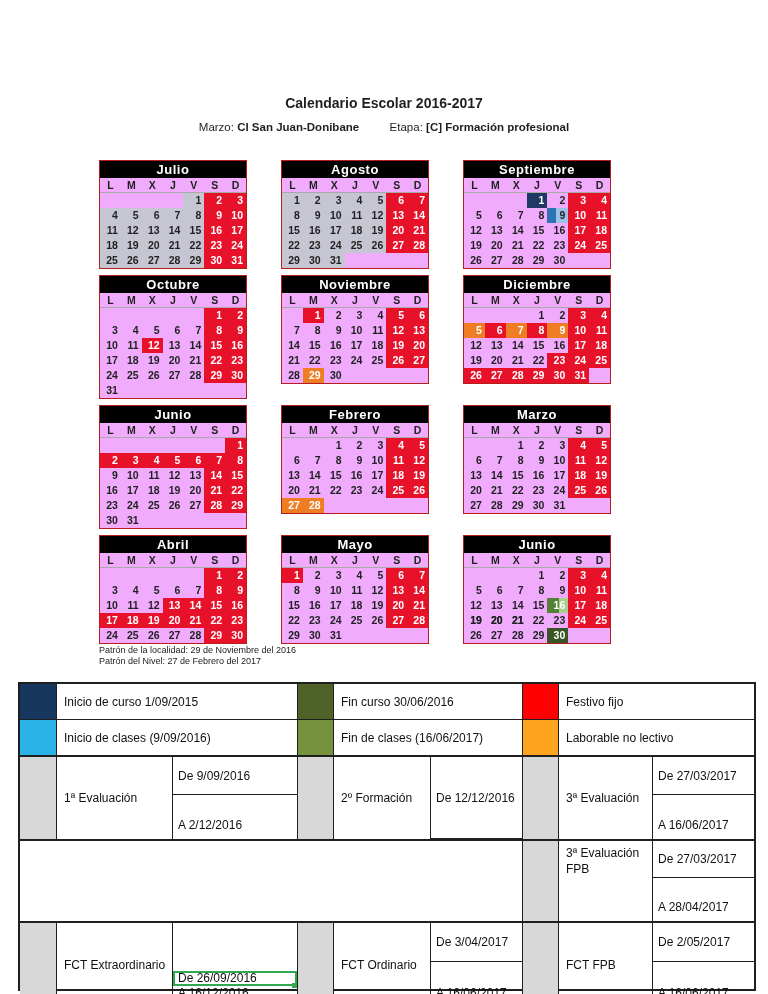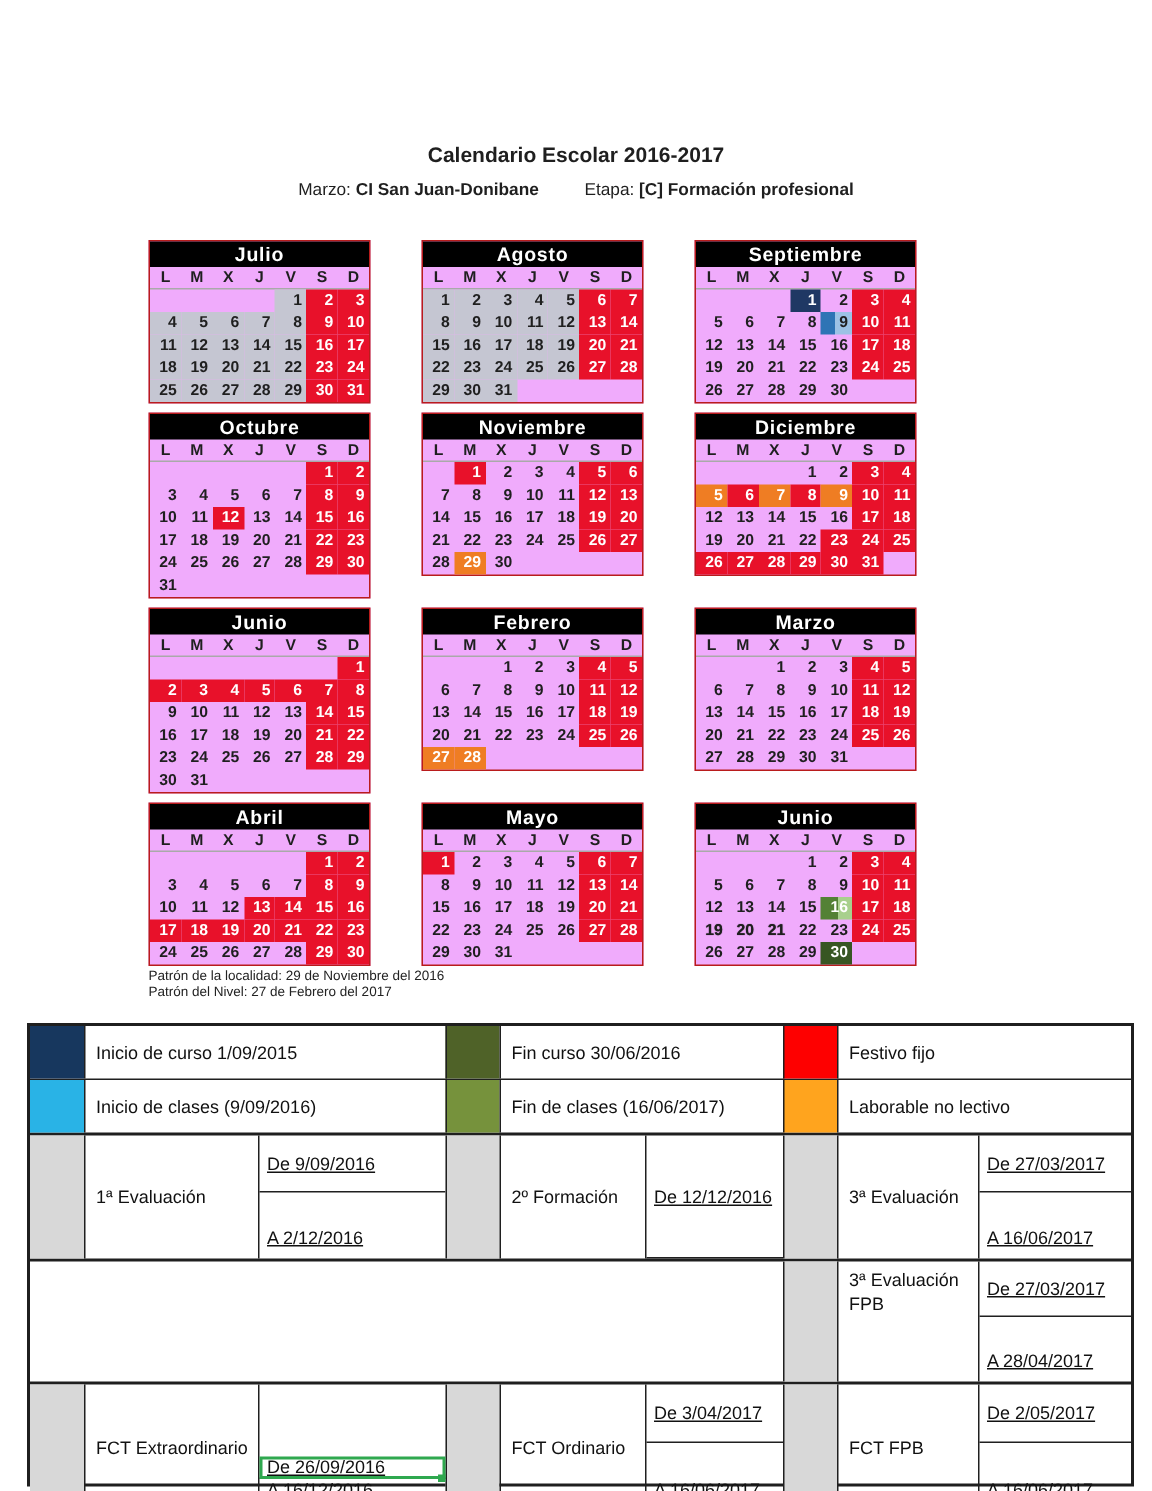--- a/index.html
+++ b/index.html
@@ -47,21 +47,21 @@
   .r-b { height:35px; border-top:1px solid #1f1f1f; }
   .r-c { height:82px; border-top:2px solid #1f1f1f; }
   .r-d { height:80px; border-top:2px solid #1f1f1f; }
   .r-e { height:66px; border-top:2px solid #1f1f1f; }
   .sp2 { grid-column:span 2; }
   .sp6 { grid-column:span 6; }
   .gcell { background:var(--table_gray); }
   .lbl { display:flex; align-items:center; padding-left:7px; }
   .lbl-top { padding:4px 0 0 7px; line-height:16px; }
   .pair { display:flex; flex-direction:column; }
-  .pair .half { flex:1; display:flex; align-items:center; padding-left:5px;text-decoration:underline; }
+  .pair .half { flex:1; display:flex; align-items:center; padding-left:5px; }
   .pair .half.top { border-bottom:1px solid #1f1f1f; }
   .pair .half.bot { align-items:flex-end; padding-bottom:7px; }
   .sel { outline:2px solid var(--selection_green); outline-offset:-2px; position:relative;margin-top:48px; }
   .sel::after { content:""; position:absolute; right:0; bottom:-3px; width:5px; height:5px;
                 background:var(--selection_green); }
 </style>
 </head>
 <body>
 
 <div class="page">

